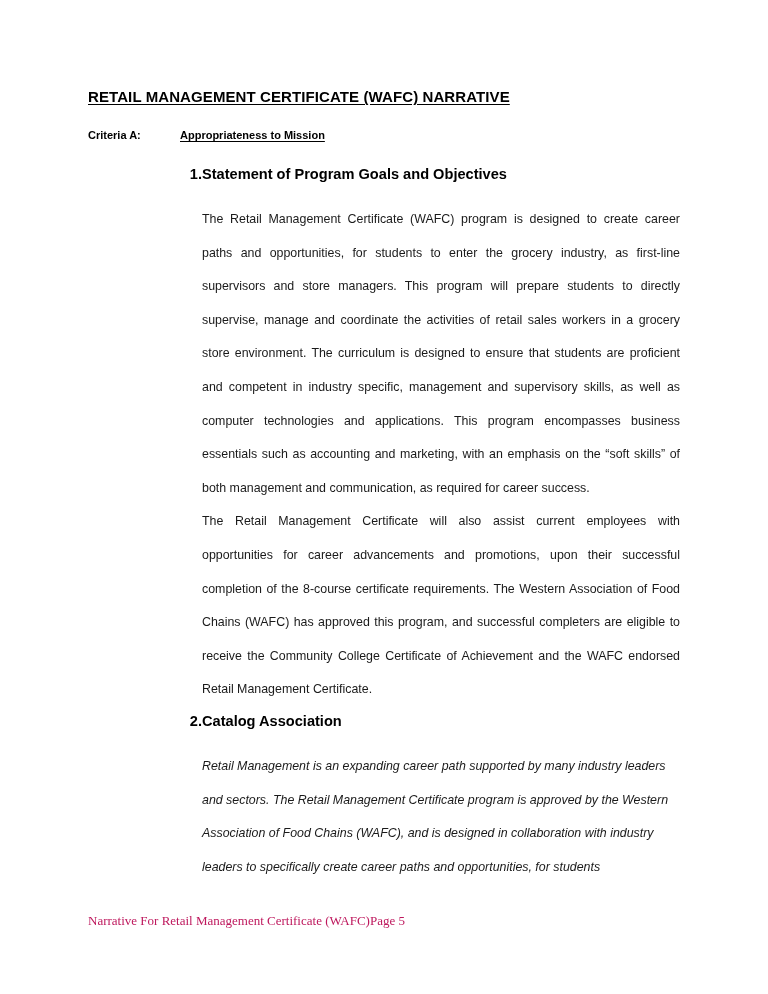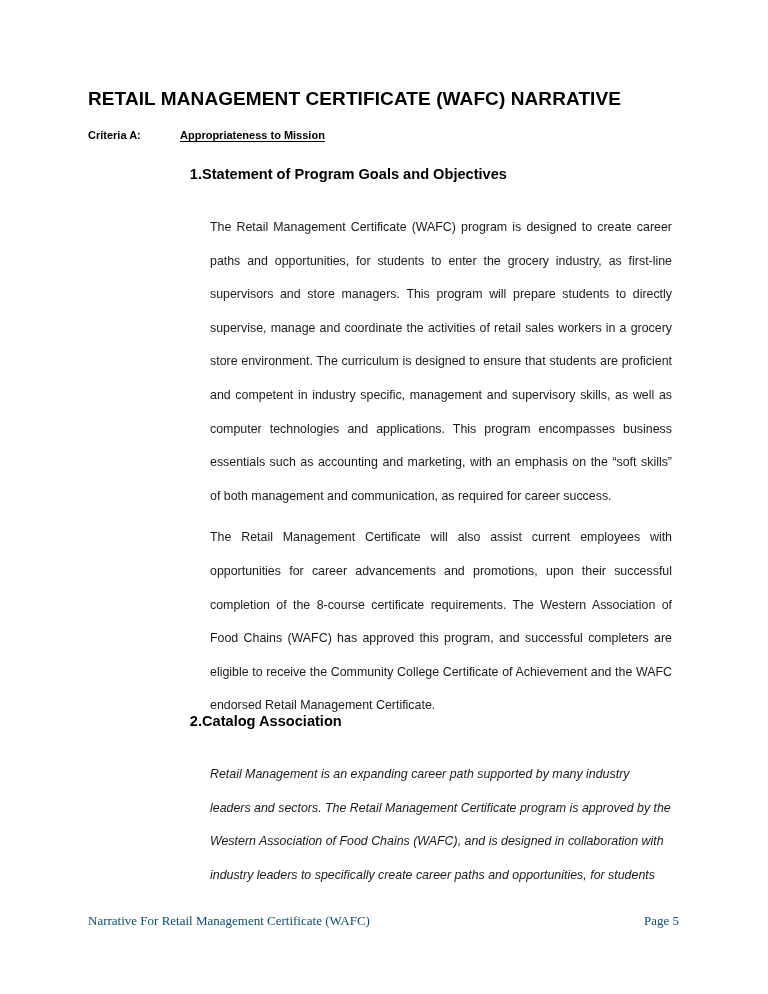--- a/index.html
+++ b/index.html
@@ -21,23 +21,24 @@
     position: absolute;
     inset: 0;
     background: #ffffff;
   }
 
   
   .doc-title {
     position: absolute;
     left: 88px;
     top: 88px;
-    font-size: 19px;
+    font-size: 15px;
     font-weight: bold;
     letter-spacing: 0.1px;
+    text-decoration: underline;
     text-underline-offset: 2px;
     white-space: nowrap;
   }
 
   
   .criteria-line {
     position: absolute;
     left: 88px;
     top: 129px;
     font-size: 11px;
@@ -72,46 +73,45 @@
   
   .body-block {
     position: absolute;
     left: 202px;
     width: 478px;
     font-size: 12.4px;
     line-height: 33.6px;
     color: #1a1a1a;
   }
   .body-block p {
-    margin: 8px;
+    margin: 0;
   }
   .justified p {
     text-align: justify;
     text-justify: inter-word;
   }
   .leftaligned p {
     text-align: left;
     font-style: italic;
   }
 
   #para-block-1 { top: 203px; }
   #para-block-2 { top: 750px; }
 
   
   .footer {
     position: absolute;
     left: 88px;
     right: 89px;
     top: 913px;
     display: flex;
-    justify-content: space-between;
     align-items: baseline;
     font-family: "Liberation Serif", serif;
     font-size: 13px;
-    color: #0c4a6e;
+    color: #be185d;
   }
   .footer-left { white-space: nowrap; }
   .footer-right { white-space: nowrap; }
 </style>
 </head>
 <body>
 
 <div class="page">
 
   <div class="doc-title">RETAIL MANAGEMENT CERTIFICATE (WAFC) NARRATIVE</div>

